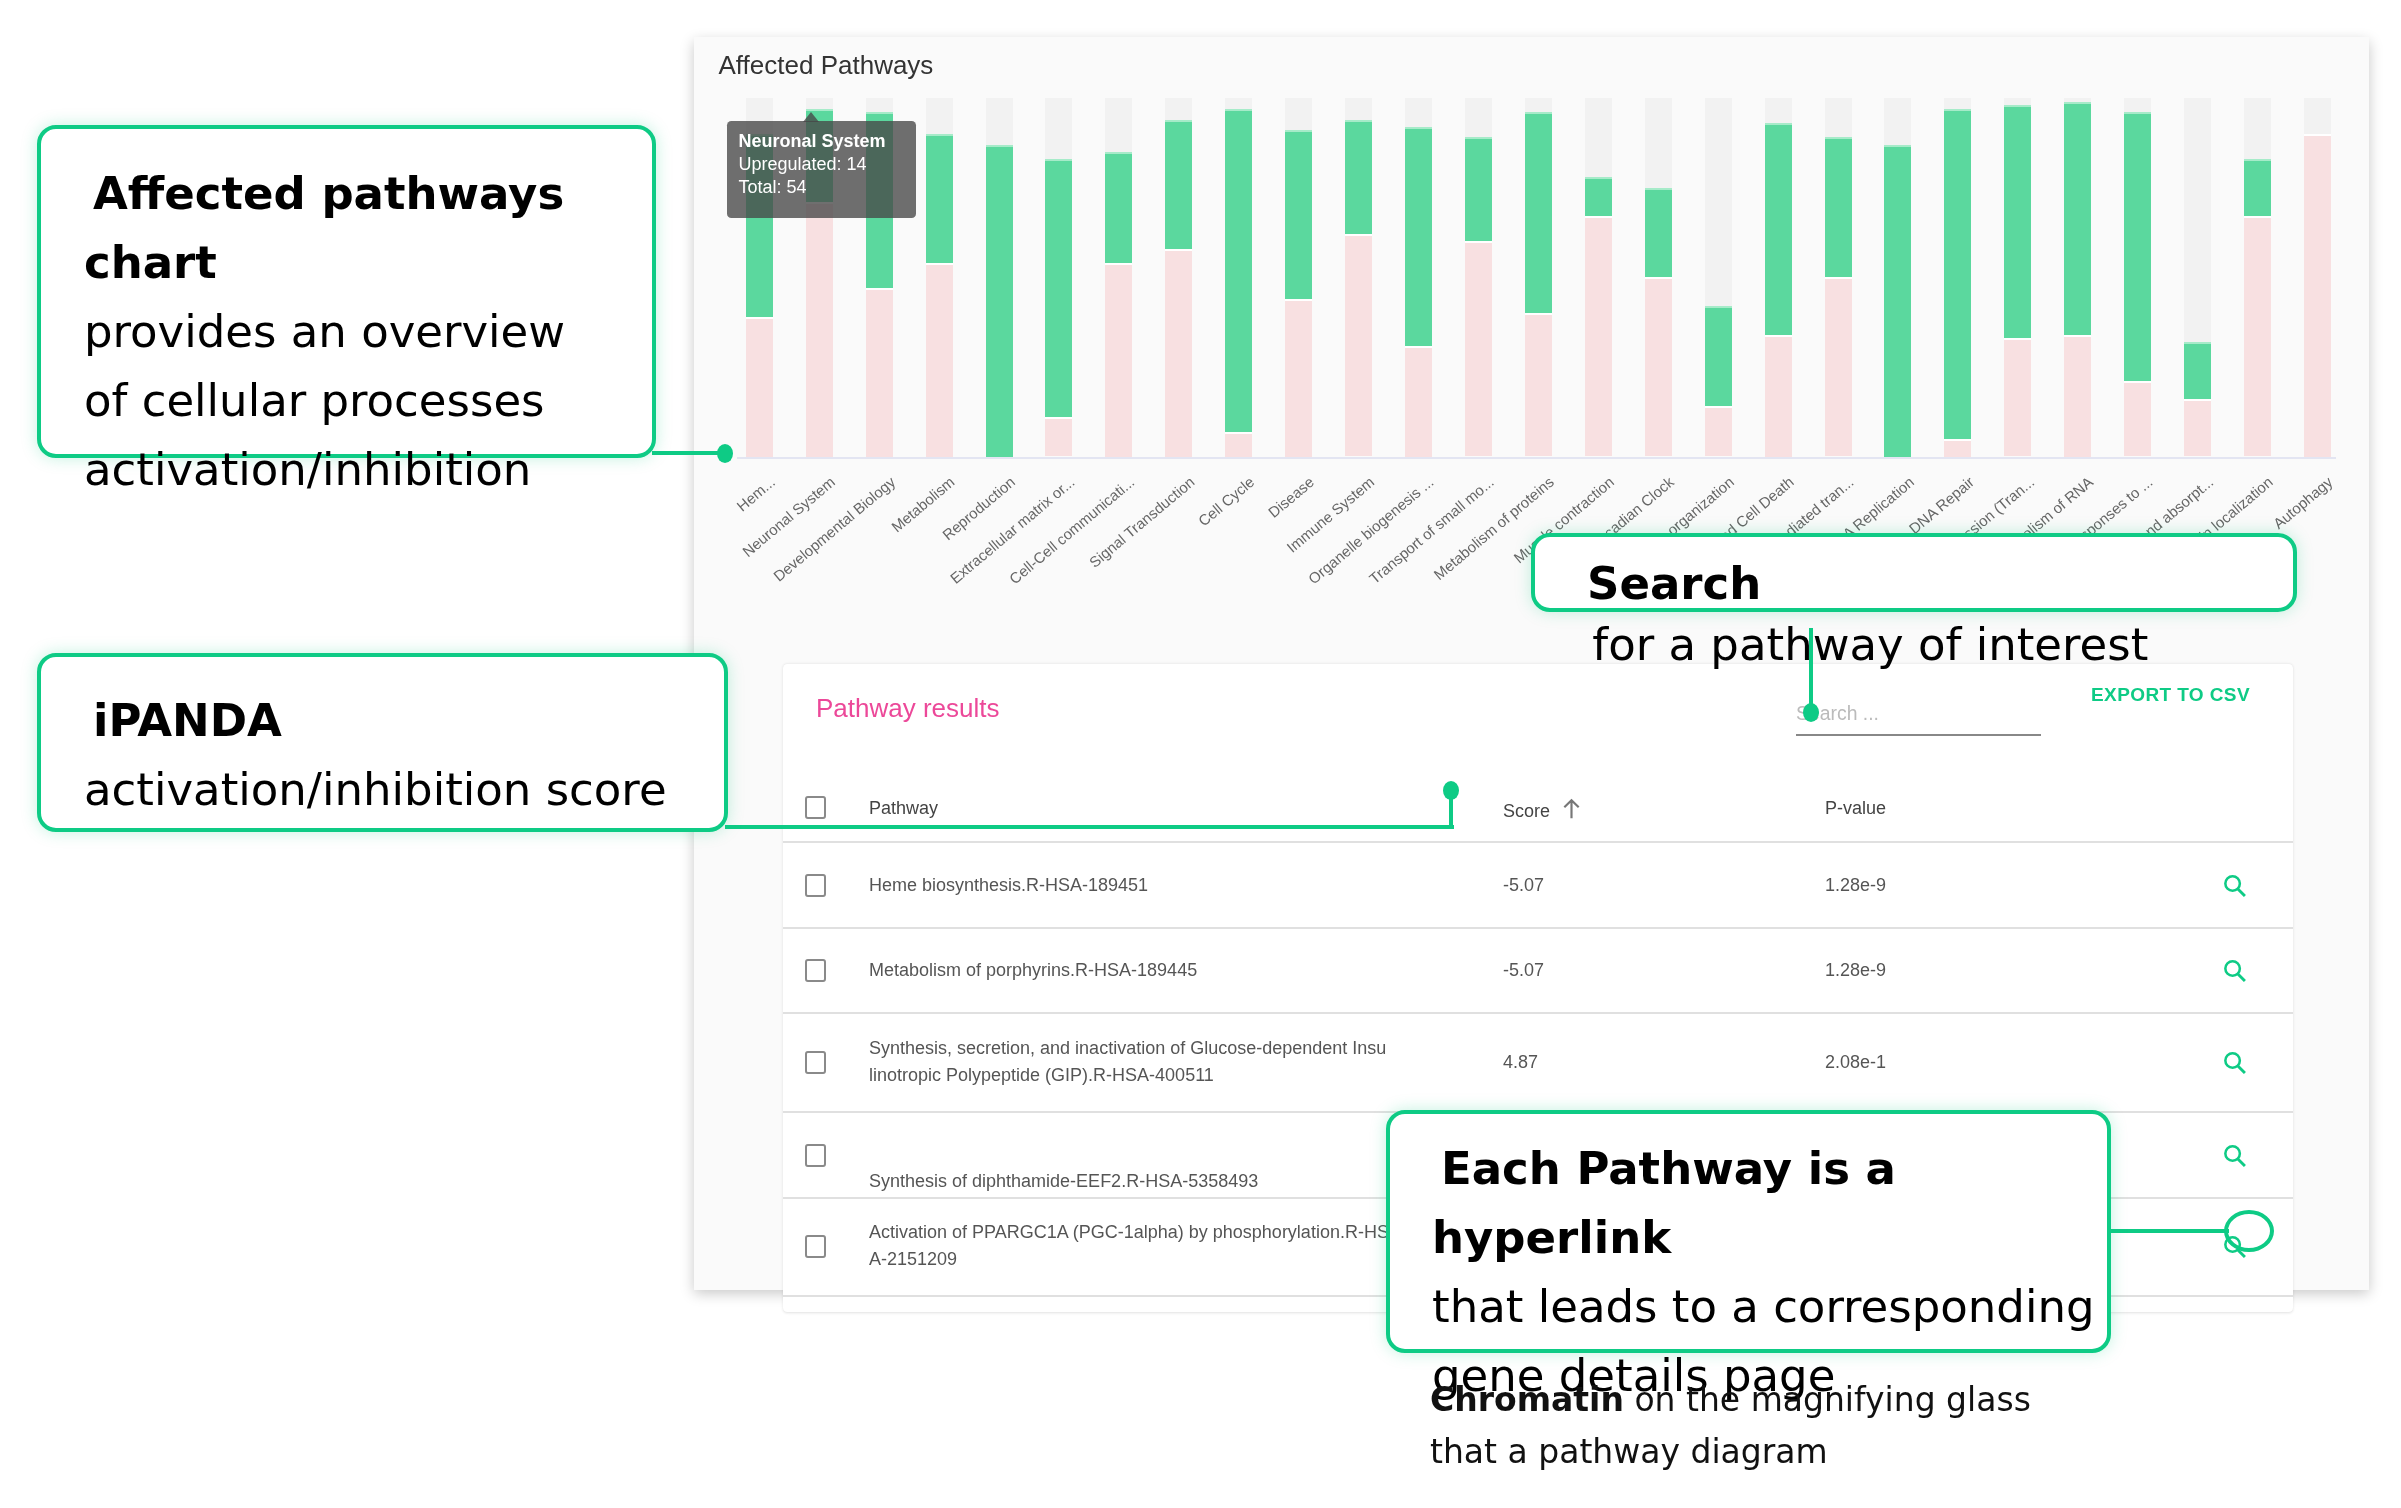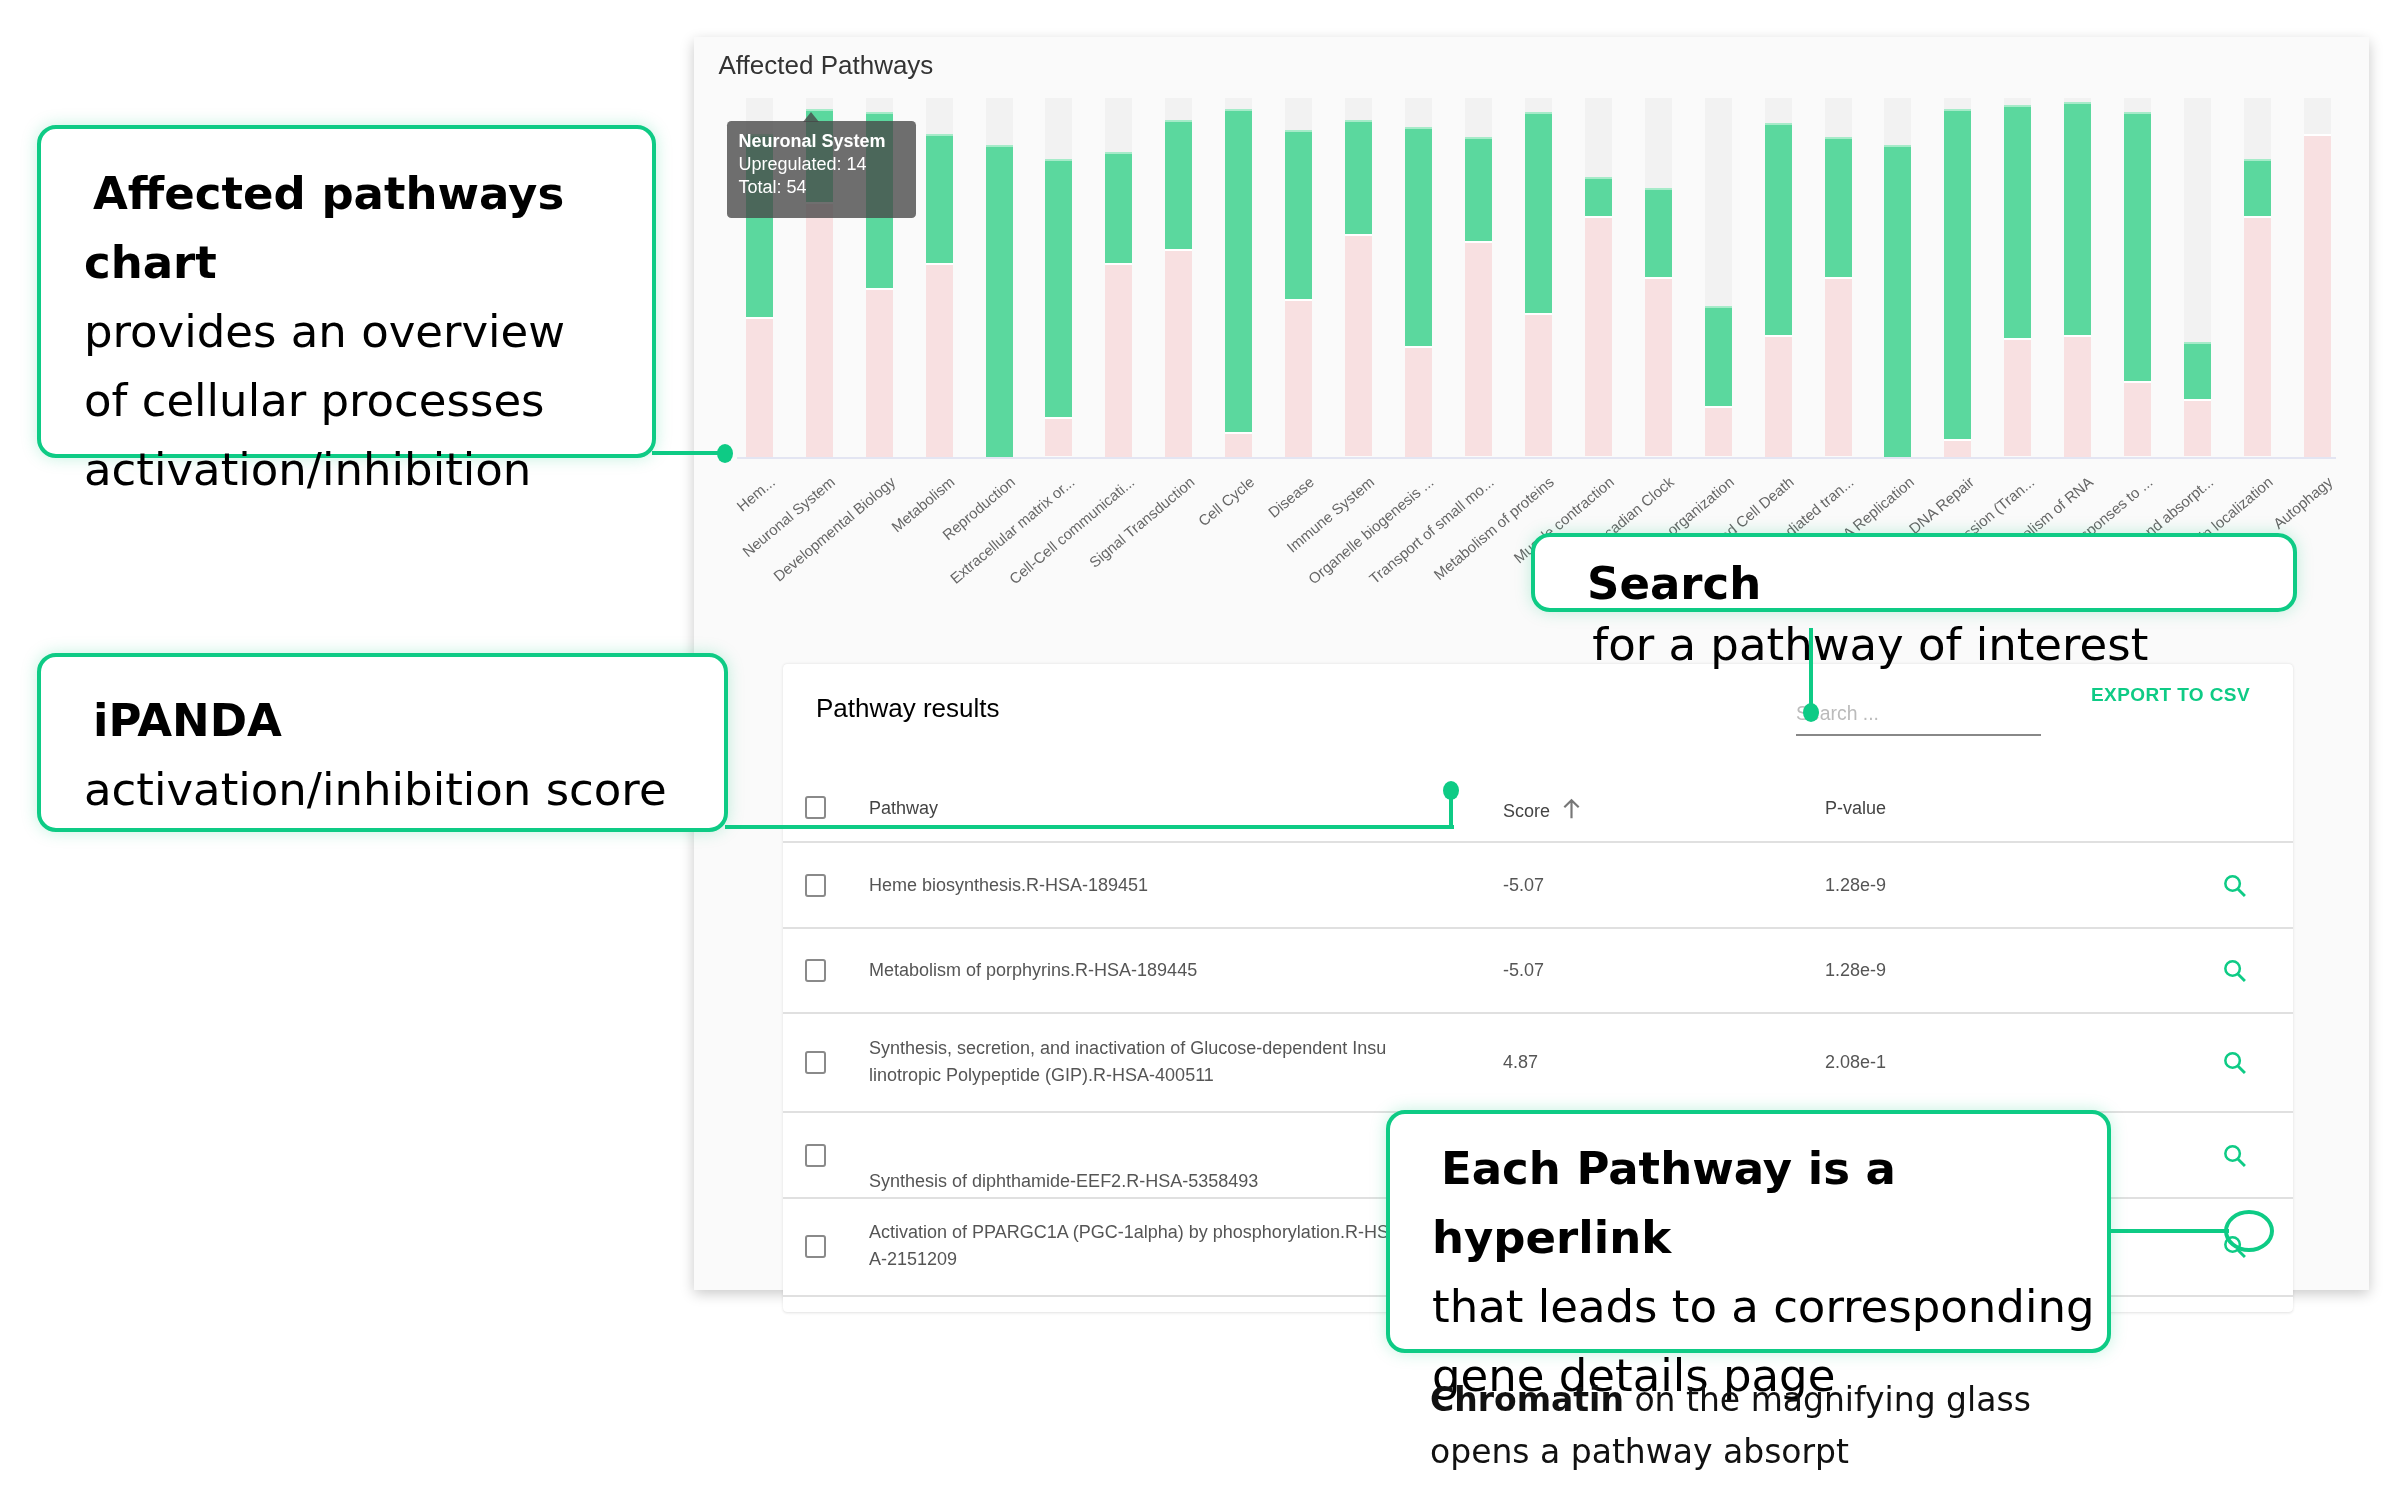--- a/index.html
+++ b/index.html
@@ -38,21 +38,21 @@
     border-left: 8.6px solid transparent; border-right: 8.6px solid transparent;
     border-bottom: 10px solid rgba(70,70,70,0.78);
   }
 
   
   .card {
     position: absolute; left: 89px; top: 627px; width: 1510px; height: 648px;
     background: #ffffff; border-radius: 4.3px; box-shadow: 0 0.7px 2.9px rgba(0,0,0,0.12);
     overflow: hidden;
   }
-  .card-title { position: absolute; left: 33px; top: 29px; font-size: 26px; color: #000000; }
+  .card-title { position: absolute; left: 33px; top: 29px; font-size: 26px; color: #ec4899; }
   .export-btn {
     position: absolute; right: 43px; top: 20px; font-size: 19px; font-weight: bold;
     color: #0ecb85; letter-spacing: 0.4px; cursor: pointer;
   }
   .search-wrap { position: absolute; left: 1013px; top: 29px; width: 245px; height: 43px; border-bottom: 2.2px solid #888; }
   .search-input {
     width: 100%; height: 100%; border: none; outline: none; background: transparent;
     font-size: 19.4px; color: #333; font-family: "Liberation Sans", sans-serif;
   }
   .search-input::placeholder { color: #bbb; }
@@ -379,15 +379,15 @@
 </div>
 
 <div class="callout c4">
   <div><b>Each Pathway is a hyperlink</b></div>
   <div>that leads to a corresponding</div>
   <div>gene details page</div>
 </div>
 
 <div class="footnote">
   <div><b>Chromatin</b><span style="white-space:pre;"> on the magnifying glass</span></div>
-  <div>opens a pathway absorpt</div>
+  <div>that a pathway diagram</div>
 </div>
 
 
 </body></html>

